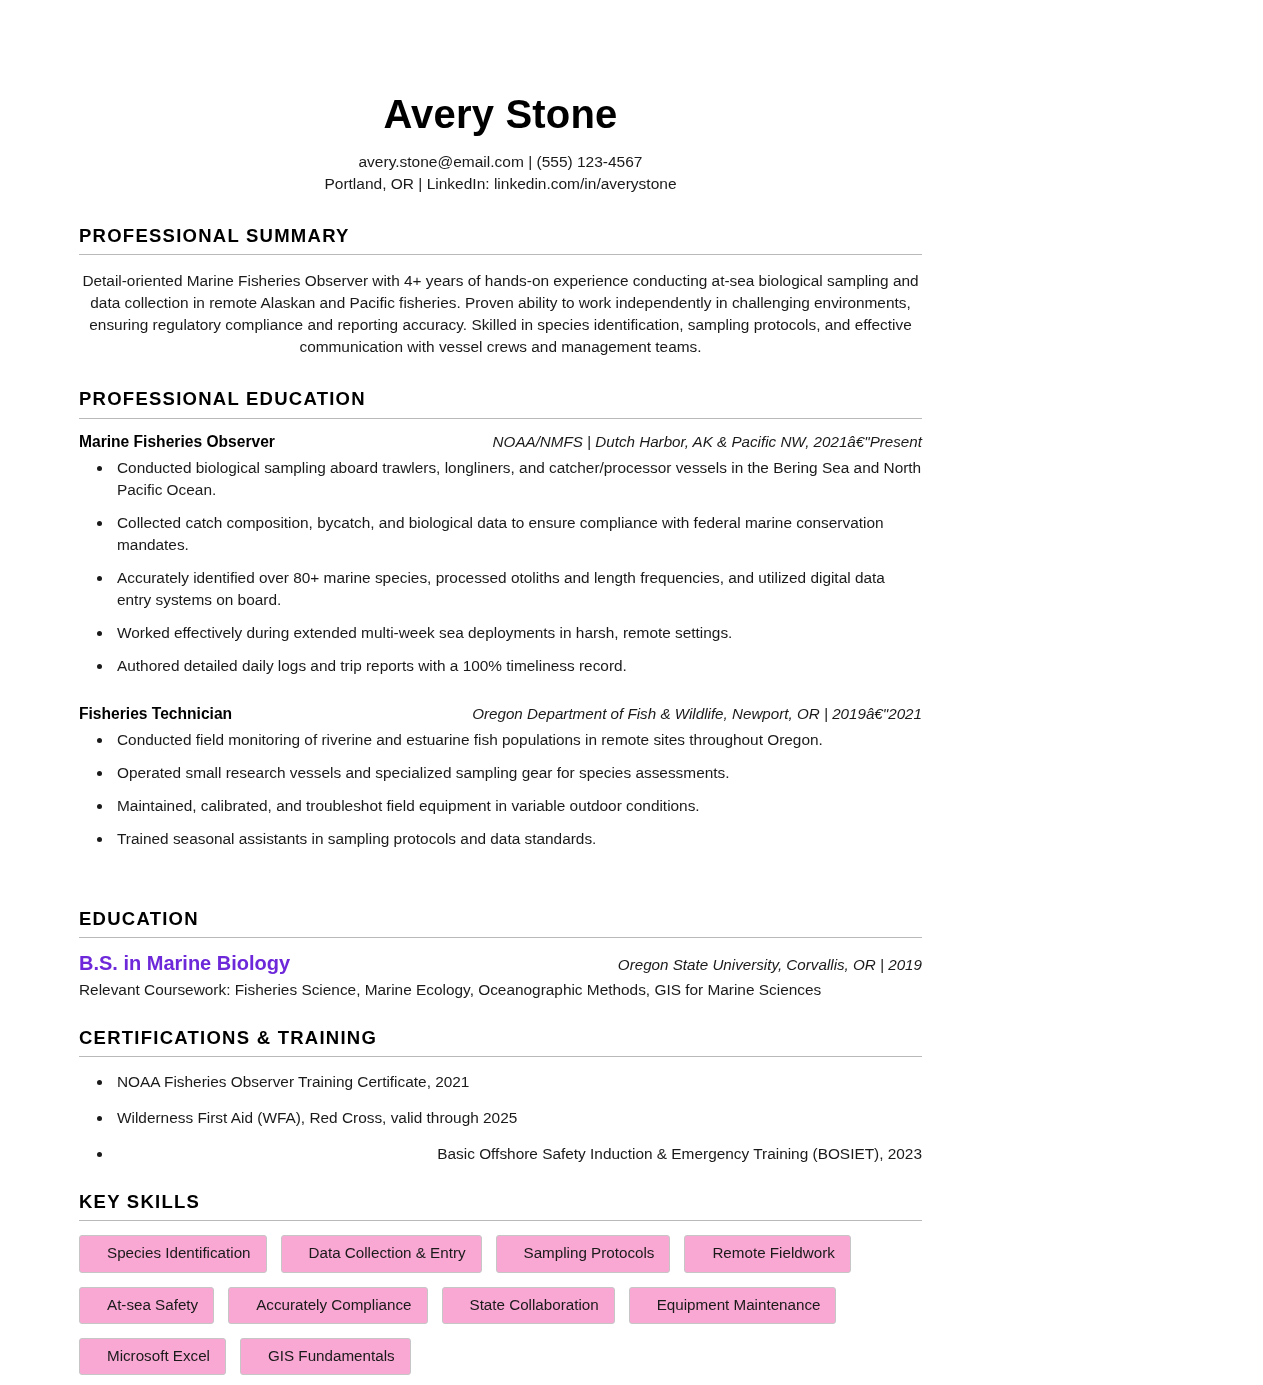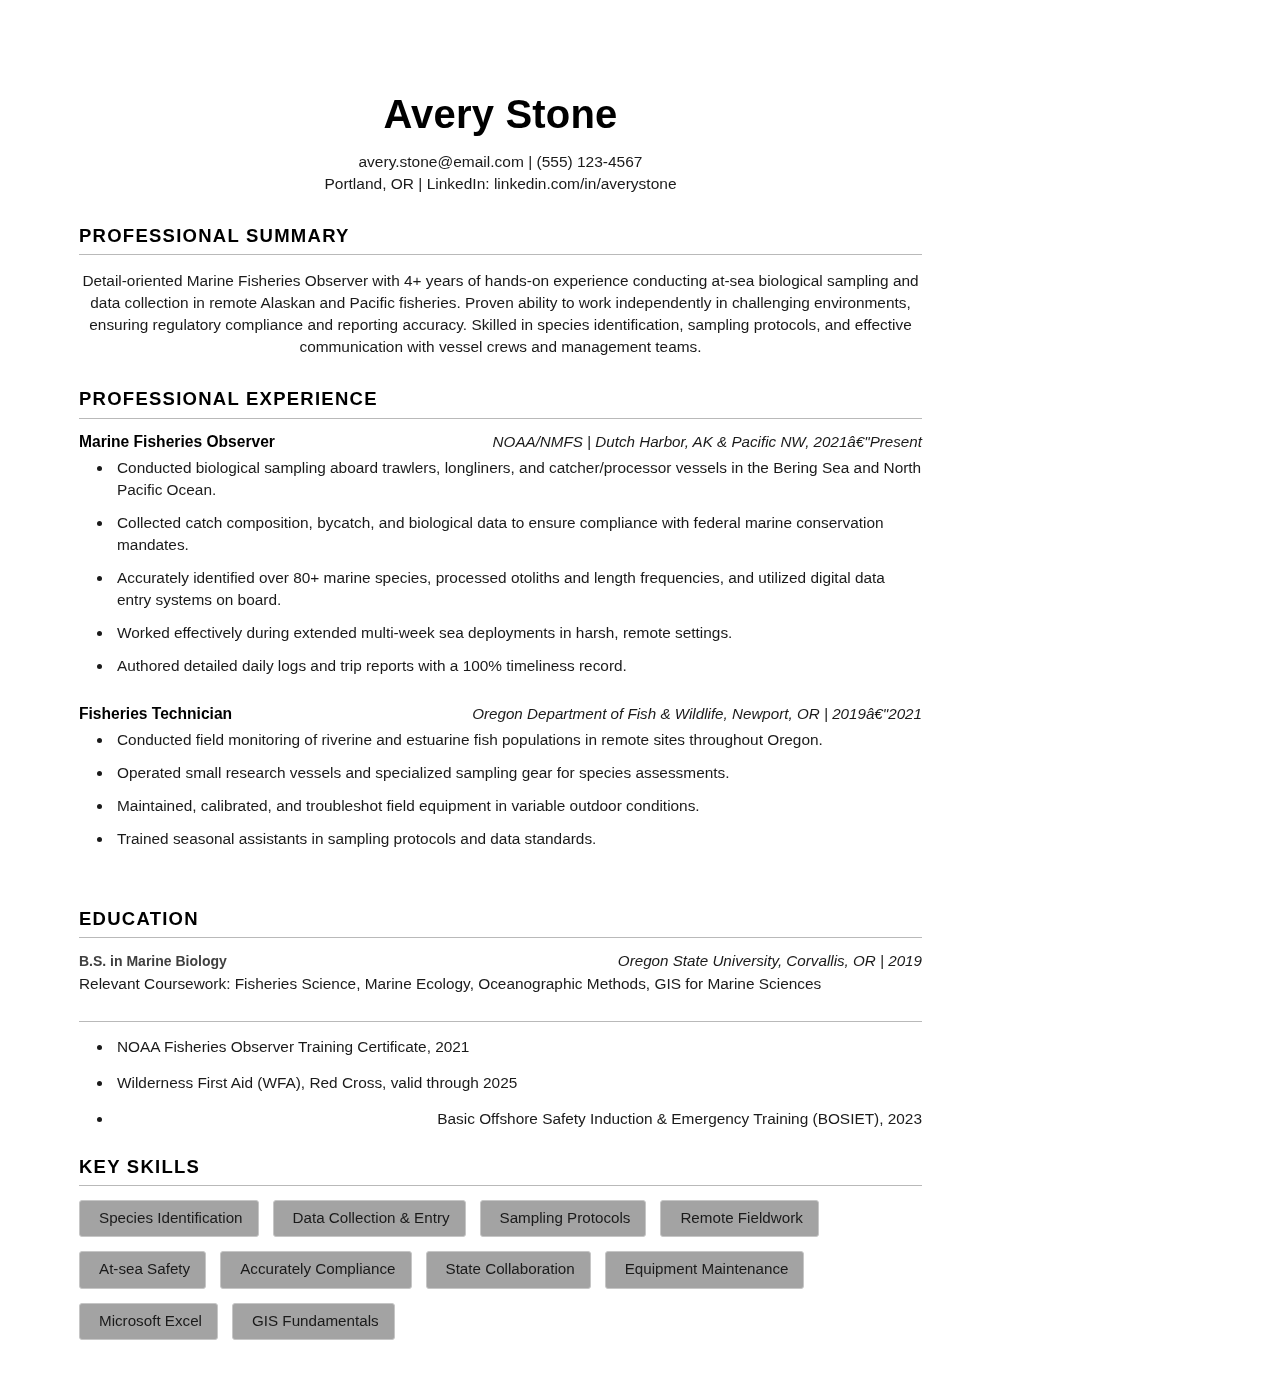--- a/index.html
+++ b/index.html
@@ -109,23 +109,23 @@
   ul.bullets li:last-child { margin-bottom: 0; }
 
   
   .edu-head {
     display: flex;
     align-items: baseline;
     justify-content: space-between;
     gap: 16px;
   }
   .edu-degree {
-    font-size: 14px;
-    font-weight: bold;
-    color: #404040;
+    font-size: 20px;
+    font-weight: bold;
+    color: #6d28d9;
     white-space: nowrap;
   }
   .edu-meta {
     font-size: 15.2px;
     font-style: italic;
     color: #1a1a1a;
     text-align: right;
     white-space: nowrap;
   }
   .edu-course {
@@ -154,22 +154,22 @@
   .skills {
     display: flex;
     flex-wrap: wrap;
     gap: 14px 14px;
     margin-top: 12px;
     max-width: 843px;
   }
   .skill-chip {
     border: 1px solid #c6c6c6;
     border-radius: 3px;
-    background: #a3a3a3;
-    padding: 8px 15px 9px 19px;
+    background: #f9a8d4;
+    padding: 8px 15px 9px 27px;
     font-size: 15.2px;
     line-height: 1.2;
     color: #1a1a1a;
     white-space: nowrap;
   }
 </style>
 </head>
 <body>
 
 <div class="page">
@@ -181,21 +181,21 @@
       <div class="hdr-contact">Portland, OR | LinkedIn: linkedin.com/in/averystone</div>
     </div>
 
     <div class="section">
       <h2 class="sec-title">PROFESSIONAL SUMMARY</h2>
       <div class="sec-rule"></div>
       <p class="summary">Detail-oriented Marine Fisheries Observer with 4+ years of hands-on experience conducting at-sea biological sampling and data collection in remote Alaskan and Pacific fisheries. Proven ability to work independently in challenging environments, ensuring regulatory compliance and reporting accuracy. Skilled in species identification, sampling protocols, and effective communication with vessel crews and management teams.</p>
     </div>
 
     <div class="section">
-      <h2 class="sec-title">PROFESSIONAL EXPERIENCE</h2>
+      <h2 class="sec-title">PROFESSIONAL EDUCATION</h2>
       <div class="sec-rule"></div>
 
       <div class="job">
         <div class="job-head">
           <span class="job-title">Marine Fisheries Observer</span>
           <span class="job-meta">NOAA/NMFS | Dutch Harbor, AK &amp; Pacific NW, 2021â€"Present</span>
         </div>
         <ul class="bullets">
           <li>Conducted biological sampling aboard trawlers, longliners, and catcher/processor vessels in the Bering Sea and North Pacific Ocean.</li>
           <li>Collected catch composition, bycatch, and biological data to ensure compliance with federal marine conservation mandates.</li>
@@ -223,20 +223,21 @@
       <h2 class="sec-title">EDUCATION</h2>
       <div class="sec-rule"></div>
       <div class="edu-head">
         <span class="edu-degree">B.S. in Marine Biology</span>
         <span class="edu-meta">Oregon State University, Corvallis, OR | 2019</span>
       </div>
       <div class="edu-course">Relevant Coursework: Fisheries Science, Marine Ecology, Oceanographic Methods, GIS for Marine Sciences</div>
     </div>
 
     <div class="section tight">
+      <h2 class="sec-title">CERTIFICATIONS &amp; TRAINING</h2>
       <div class="sec-rule"></div>
       <ul class="certs">
         <li>NOAA Fisheries Observer Training Certificate, 2021</li>
         <li>Wilderness First Aid (WFA), Red Cross, valid through 2025</li>
         <li>Basic Offshore Safety Induction &amp; Emergency Training (BOSIET), 2023</li>
       </ul>
     </div>
 
     <div class="section tight">
       <h2 class="sec-title">KEY SKILLS</h2>

